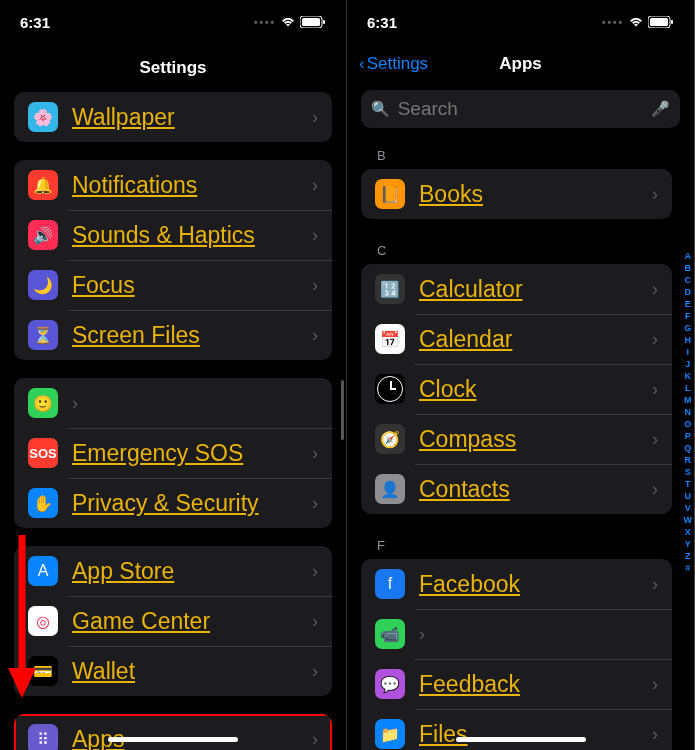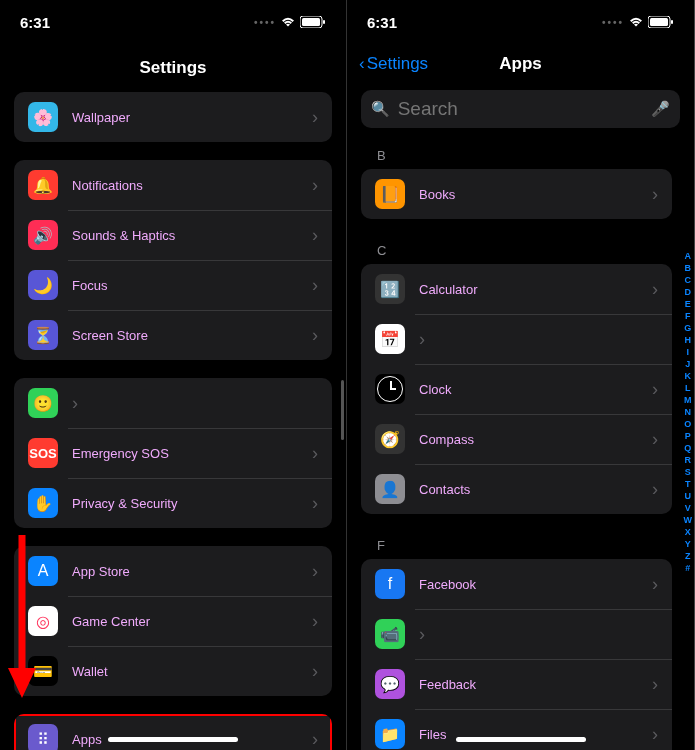--- a/index.html
+++ b/index.html
@@ -14,21 +14,21 @@
     .back-link { color: #0a84ff; font-size: 17px; display: flex; align-items: center; gap: 2px; }
     .nav-title-center { position: absolute; left: 50%; transform: translateX(-50%); color: #fff; font-size: 17px; font-weight: 600; }
     .content { padding: 0 14px; overflow-y: auto; height: calc(100% - 90px); }
     .content::-webkit-scrollbar { display: none; }
     .section { background: #1c1c1e; border-radius: 10px; margin-bottom: 18px; overflow: hidden; }
     .section-header { color: #8e8e93; font-size: 13px; padding: 6px 16px 6px; text-transform: uppercase; }
     .row { display: flex; align-items: center; padding: 10px 14px; min-height: 44px; position: relative; }
     .row:not(:last-child)::after { content: ''; position: absolute; bottom: 0; left: 54px; right: 0; height: 0.5px; background: #38383a; }
     .row-right .row:not(:last-child)::after { left: 54px; }
     .app-icon { width: 30px; height: 30px; border-radius: 7px; margin-right: 14px; display: flex; align-items: center; justify-content: center; font-size: 17px; flex-shrink: 0; }
-    .row-label { color: #f0abfc; font-size: 13px; flex: 1; }
+    .row-label { color: #eab308; font-size: 23px; flex: 1; text-decoration: underline; }
     .chevron { color: #5a5a5e; font-size: 18px; font-weight: 300; }
     .highlighted { outline: 3px solid #ff0000; outline-offset: -2px; }
     .arrow-overlay { position: absolute; left: 2px; top: 530px; pointer-events: none; z-index: 10; }
     .search-bar { background: #1c1c1e; border-radius: 10px; margin: 6px 14px 14px; padding: 8px 10px; display: flex; align-items: center; gap: 8px; }
     .search-icon { color: #8e8e93; font-size: 15px; }
     .search-input { background: transparent; border: none; color: #8e8e93; font-size: 19px; flex: 1; outline: none; }
     .mic-icon { color: #8e8e93; font-size: 15px; }
     .index-bar { position: absolute; right: 2px; top: 250px; display: flex; flex-direction: column; color: #0a84ff; font-size: 9px; font-weight: 600; line-height: 12px; text-align: center; z-index: 5; }
     .home-indicator { position: absolute; bottom: 8px; left: 50%; transform: translateX(-50%); width: 130px; height: 5px; background: #fff; border-radius: 3px; }
     .scrollbar-indicator { position: absolute; right: 2px; top: 380px; width: 3px; height: 60px; background: #555; border-radius: 2px; }
@@ -76,21 +76,21 @@
     <span class="row-label">Sounds &amp; Haptics</span>
     <span class="chevron">›</span>
   </div>
         <div class="row">
     <div class="app-icon" style="background:#5856d6;color:#fff;font-size:16px;font-weight:700">🌙</div>
     <span class="row-label">Focus</span>
     <span class="chevron">›</span>
   </div>
         <div class="row">
     <div class="app-icon" style="background:#5856d6;color:#fff;font-size:16px;font-weight:400">⏳</div>
-    <span class="row-label">Screen Store</span>
+    <span class="row-label">Screen Files</span>
     <span class="chevron">›</span>
   </div>
       </div>
       <div class="section">
         <div class="row">
     <div class="app-icon" style="background:#30d158;color:#fff;font-size:16px;font-weight:700">🙂</div>
     <span class="chevron">›</span>
   </div>
         <div class="row">
     <div class="app-icon" style="background:#ff3b30;color:#fff;font-size:13px;font-weight:700">SOS</div>
@@ -174,20 +174,21 @@
       </div>
       <div class="section-header">C</div>
       <div class="section row-right">
         <div class="row">
     <div class="app-icon" style="background:#333;color:#fff;font-size:16px;font-weight:700">🔢</div>
     <span class="row-label">Calculator</span>
     <span class="chevron">›</span>
   </div>
         <div class="row">
     <div class="app-icon" style="background:#fff;color:#ff375f;font-size:16px;font-weight:700">📅</div>
+    <span class="row-label">Calendar</span>
     <span class="chevron">›</span>
   </div>
         <div class="row">
     <div class="app-icon" style="background:#000">
             <div class="clock-icon"></div>
           </div>
     <span class="row-label">Clock</span>
     <span class="chevron">›</span>
   </div>
         <div class="row">

